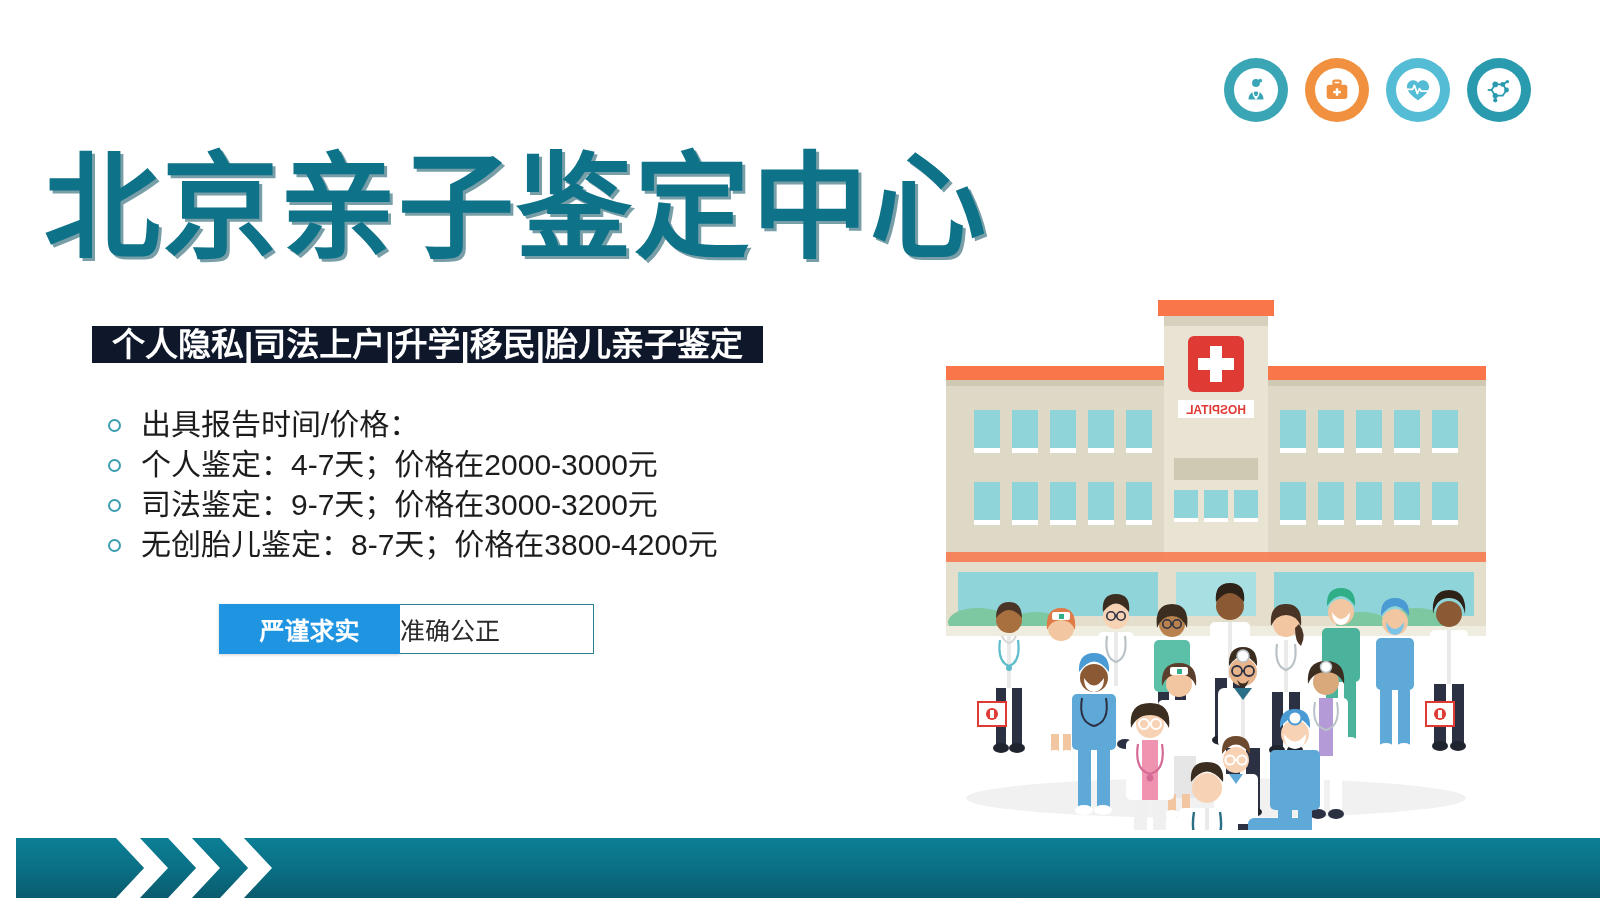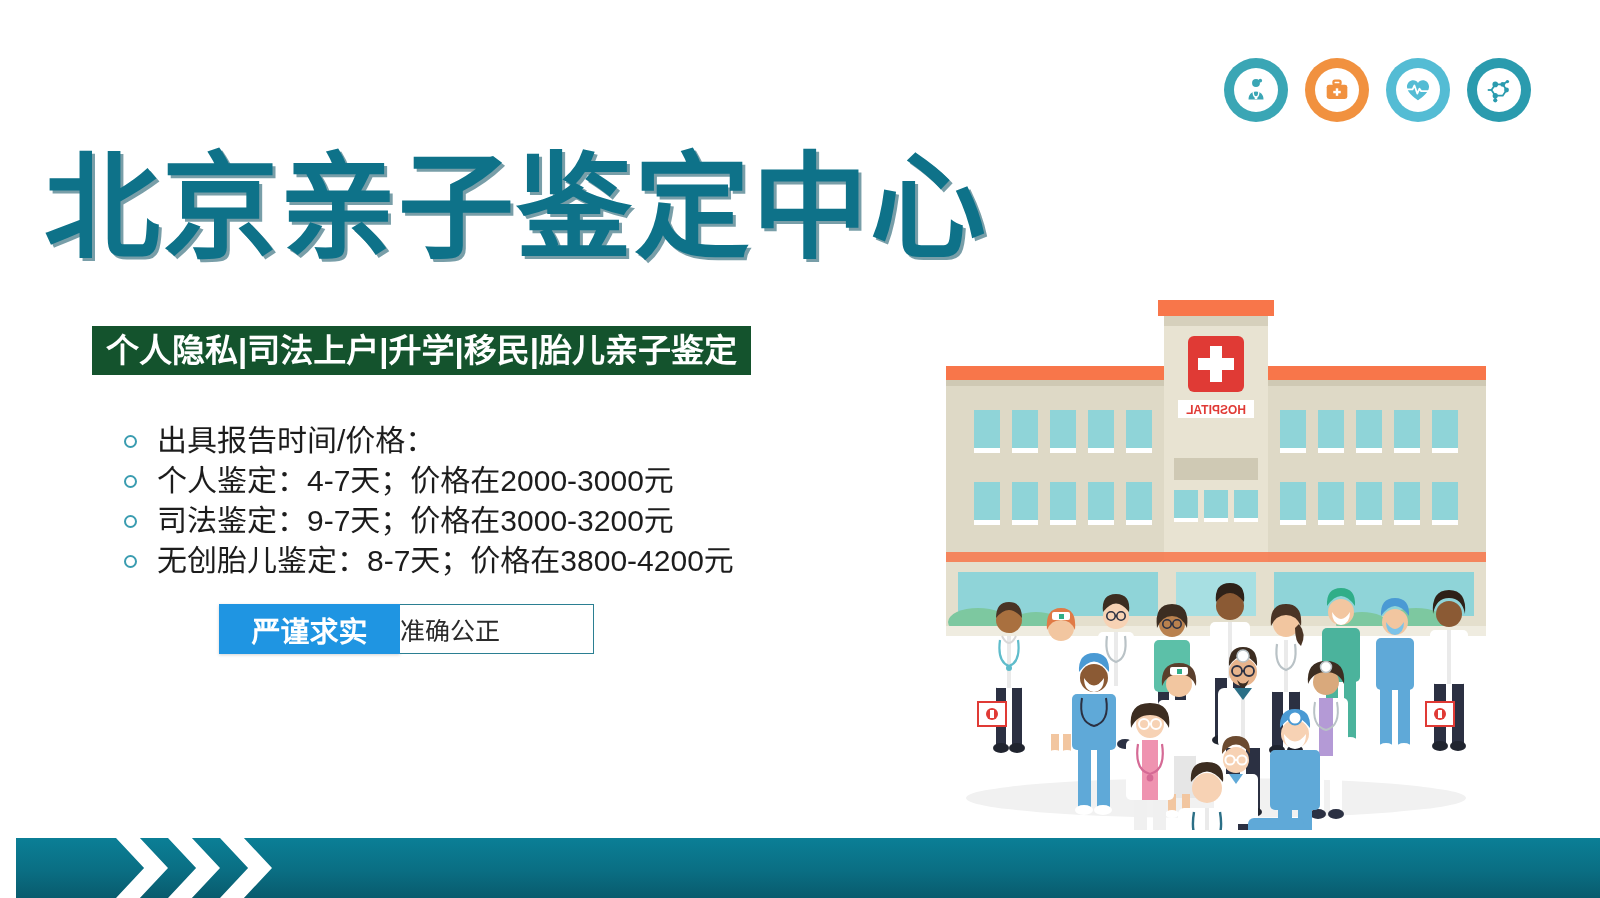--- a/index.html
+++ b/index.html
@@ -41,35 +41,35 @@
     letter-spacing:2px;
     color:#0e7289;
     white-space:nowrap;
     text-shadow:3px 3px 0 rgba(10,78,96,.55);
     font-family:"Liberation Sans","DejaVu Sans",sans-serif;
   }
 
   
   .tagline-banner{
     position:absolute;left:76px;top:326px;
-    height:49px;
-    background:#14532d;
+    height:37px;
+    background:#0f172a;
     display:flex;align-items:center;
-    padding:0 14px;
+    padding:0 20px;
     box-sizing:border-box;
   }
   .tagline-banner .txt{
     color:#ffffff;font-size:33px;font-weight:bold;
     letter-spacing:0px;white-space:nowrap;line-height:1;
   }
 
   
   .info-list{
     position:absolute;left:92px;top:405px;
-    list-style:none;margin:16px;padding:0;
+    list-style:none;margin:0;padding:0;
   }
   .info-list li{
     display:flex;align-items:center;
     height:40px;margin-bottom:0px;
   }
   .bullet{
     width:13px;height:13px;border-radius:50%;
     border:2px solid #3a9cb0;box-sizing:border-box;
     margin-right:20px;flex:0 0 auto;
   }
@@ -80,21 +80,21 @@
   
   .slogan-box{
     position:absolute;left:203px;top:604px;
     display:flex;flex-direction:row;align-items:stretch;
     height:50px;
   }
   .slogan-left{
     background:#1f95e2;
     width:181px;
     display:flex;align-items:center;justify-content:center;
-    color:#ffffff;font-size:29px;font-weight:bold;
+    color:#ffffff;font-size:25px;font-weight:bold;
     white-space:nowrap;
     box-shadow:0 1px 3px rgba(0,0,0,.18);
   }
   .slogan-right{
     width:194px;background:#ffffff;
     border:1px solid #2b7f92;
     border-left:none;
     box-sizing:border-box;
     display:flex;align-items:center;
     color:#2a2a2a;font-size:25px;white-space:nowrap;

